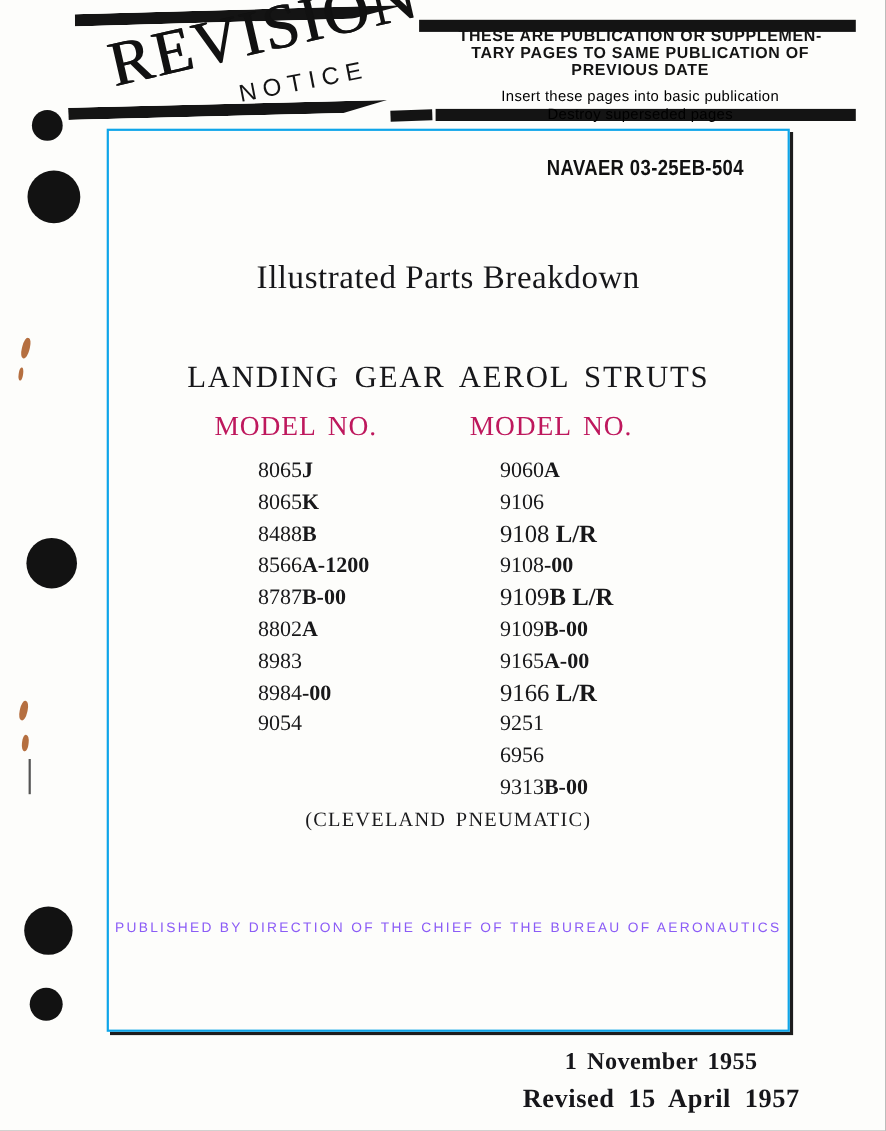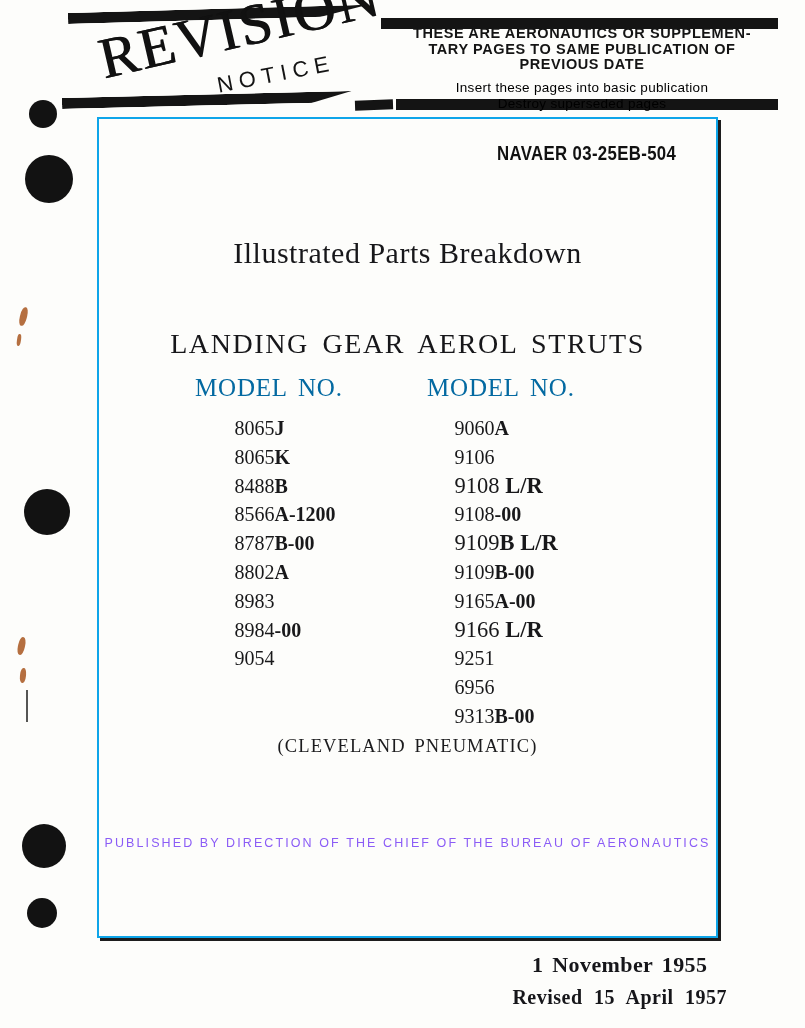--- a/index.html
+++ b/index.html
@@ -184,21 +184,21 @@
   .colhead-row {
     display: flex;
     justify-content: center;
   }
   .colhead {
     width: 215px;
     text-align: left;
     font-size: 25px;
     letter-spacing: 0.8px;
     word-spacing: 4px;
-    color: #0369a1;
+    color: #be185d;
   }
   .colhead.left { padding-left: 22px; }
   .colhead.right { padding-left: 17px; }
 
   .listrow {
     display: flex;
     justify-content: center;
   }
   .list {
     width: 215px;
@@ -255,21 +255,21 @@
   }
   .date-main {
     font-size: 22px;
     font-weight: bold;
     letter-spacing: 0.4px;
     word-spacing: 3px;
     white-space: nowrap;
   }
   .date-rev {
     margin-top: 8px;
-    font-size: 20px;
+    font-size: 24px;
     font-weight: bold;
     letter-spacing: 0.5px;
     word-spacing: 6px;
     white-space: nowrap;
   }
 </style>
 </head>
 <body>
 
 <div class="page">
@@ -279,21 +279,21 @@
     <div class="bar-top-right"></div>
     <div class="bar-bot-left"></div>
     <div class="bar-bot-mid"></div>
     <div class="bar-bot-right"></div>
 
     <div class="revision-word">REVISION</div>
     <div class="notice-word">NOTICE</div>
 
     <div class="notice-text">
       <div class="notice-caps">
-        <div>THESE ARE AERONAUTICS OR SUPPLEMEN-</div>
+        <div>THESE ARE PUBLICATION OR SUPPLEMEN-</div>
         <div>TARY PAGES TO SAME PUBLICATION OF</div>
         <div>PREVIOUS DATE</div>
       </div>
       <div class="notice-script">
         <div>Insert these pages into basic publication</div>
         <div>Destroy superseded pages</div>
       </div>
     </div>
   </div>
 

